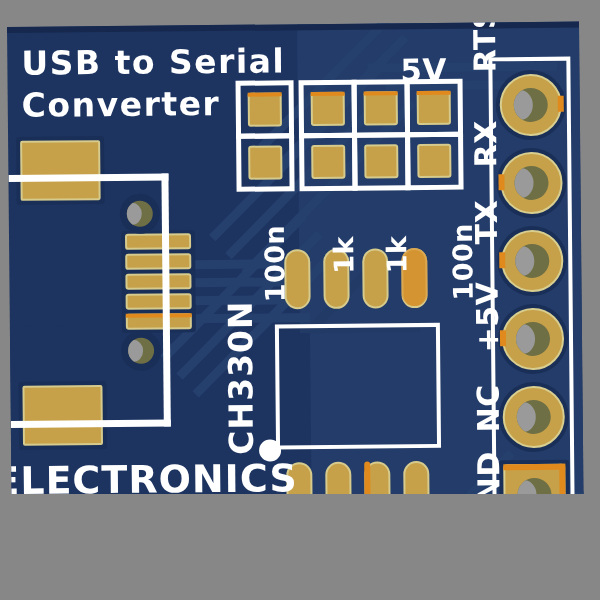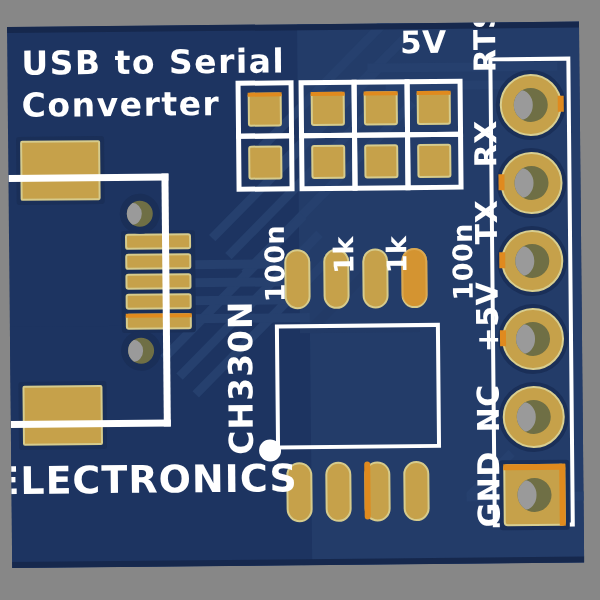--- a/index.html
+++ b/index.html
@@ -10,21 +10,21 @@
   }
   body {
     width: 600px;
     height: 600px;
     overflow: hidden;
     font-family: "DejaVu Sans", sans-serif;
   }
   #stage {
     position: relative;
     width: 600px;
-    height: 600px;
+    height: 494px;
     background: #878787;
     overflow: hidden;
   }
 
   
   #board {
     position: absolute;
     left: 7px;
     top: 27px;
     width: 572px;
@@ -290,21 +290,21 @@
 
       <div class="pad-halo" style="left:488px;top:438px;width:70px;height:70px;"></div>
       <div class="th-sq" style="left:492px;top:442px;width:62px;height:62px;"></div>
       <div class="accent" style="left:492px;top:442px;width:62px;height:6px;"></div>
       <div class="accent" style="left:548px;top:442px;width:6px;height:62px;"></div>
       <div class="th-hole" style="left:506px;top:456px;width:34px;height:34px;"></div>
 
       <div class="txt" id="title1" style="left:14px;top:20px;">USB to Serial</div>
       <div class="txt" id="title2" style="left:14px;top:62px;">Converter</div>
 
-      <div class="txt" id="lbl-5v" style="left:393px;top:4px;">5V</div>
+      <div class="txt" id="lbl-5v" style="left:393px;top:32px;">5V</div>
 
       <div class="txt rot comp-lbl" style="left:252px;top:278px;">100n</div>
       <div class="txt rot comp-lbl" style="left:321px;top:250px;">1k</div>
       <div class="txt rot comp-lbl" style="left:374px;top:250px;">1k</div>
       <div class="txt rot comp-lbl" style="left:440px;top:278px;">100n</div>
 
       <div class="txt rot" id="ch330n" style="left:214px;top:430px;">CH330N</div>
 
       <div class="txt rot pin-lbl" style="left:463px;top:50px;">RTS</div>
       <div class="txt rot pin-lbl" style="left:463px;top:145px;">RX</div>

